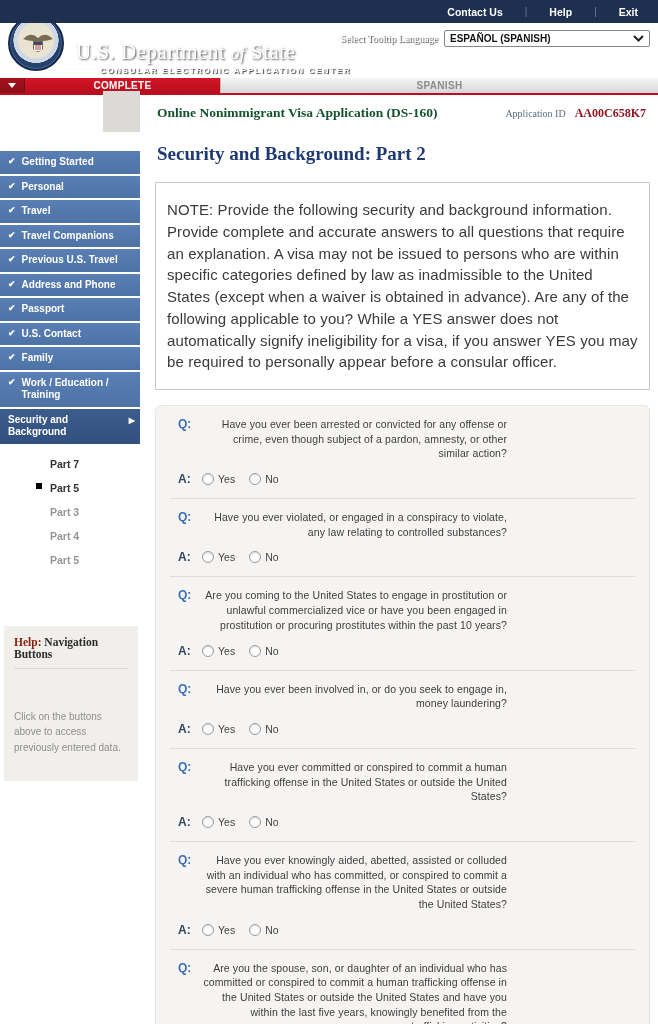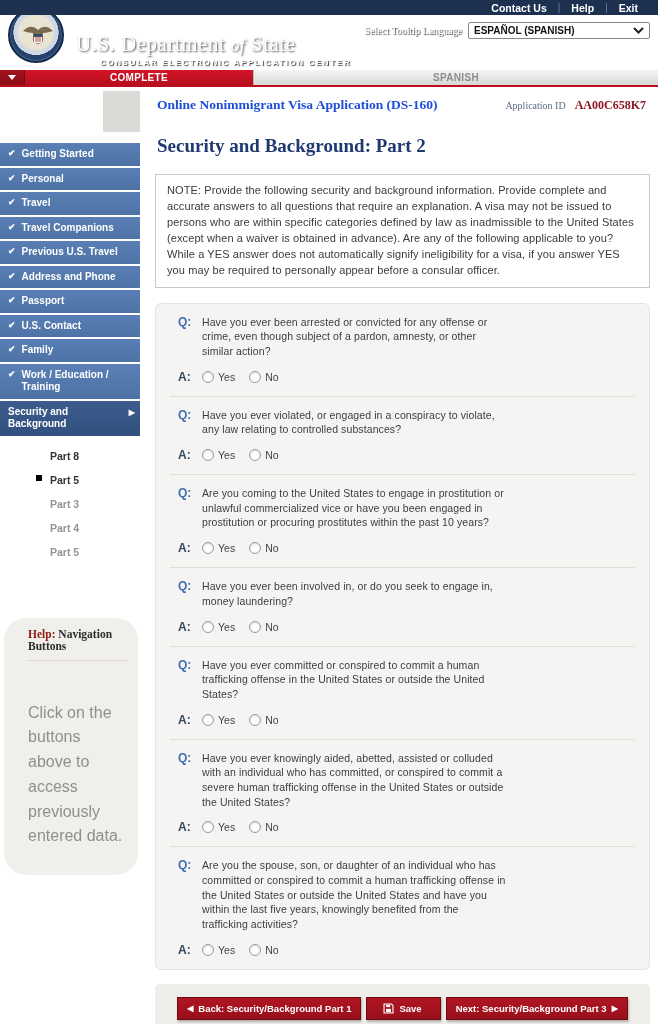--- a/index.html
+++ b/index.html
@@ -3,22 +3,22 @@
 <meta charset="utf-8">
 <style>
   * { margin:0; padding:0; box-sizing:border-box; }
   html,body { width:658px; }
   body {
     font-family:"Liberation Sans", sans-serif;
     background:#fff; width:658px; height:1024px; overflow:hidden; position:relative;
   }
   
   .topbar {
-    height:15px; background:#1e3050; display:flex; justify-content:flex-end; align-items:center;
-    padding-right:10px; gap:1px;
+    height:23px; background:#1e3050; display:flex; justify-content:flex-end; align-items:center;
+    padding-right:10px; gap:12px;
   }
   .toplink { color:#fff; font-size:10.5px; font-weight:bold; padding:0 10px; cursor:pointer; }
   .topsep { color:#6d7f9e; font-size:10px; }
   
   .banner {
     height:55px; position:relative;
     background:linear-gradient(103deg,#0b1630 0%,#1020431 30%,#122347 38%,#3a2b47 50%,#8c1b28 60%,#b31c28 74%,#bb2430 100%),#122347;
     overflow:hidden;
   }
   .banner::before {
@@ -41,74 +41,74 @@
   .banner-subtitle {
     font-size:8px; font-weight:bold; letter-spacing:1.6px; margin-top:1px; margin-left:24px;
     text-shadow:1px 1px 1px rgba(0,0,0,0.8);
   }
   .lang-row { position:absolute; right:8px; top:7px; display:flex; align-items:center; gap:6px; }
   .lang-label {
     color:#fff; font-family:"Liberation Serif", serif; font-size:10px;
     text-shadow:1px 1px 1px rgba(0,0,0,0.8); white-space:nowrap;
   }
   .lang-select {
-    width:182px; height:17px; background:#fff; border:1px solid #888; border-radius:2px;
+    width:206px; height:17px; background:#fff; border:1px solid #888; border-radius:2px;
     display:flex; align-items:center; justify-content:space-between; padding:0 5px;
     font-size:10px; font-weight:bold; color:#111; cursor:pointer;
   }
   
   .tabbar { height:17px; display:flex; border-bottom:2px solid #c00d1e; }
   .tab-arrowbox {
     width:25px; background:linear-gradient(#a5121d,#8c0e17); display:flex; align-items:center; justify-content:center;
     border-right:1px solid #7a0c14; cursor:pointer;
   }
   .tab-arrowbox .tri { width:0; height:0; border-left:4px solid transparent; border-right:4px solid transparent; border-top:5px solid #fff; }
   .tab { display:flex; align-items:center; justify-content:center; font-size:10px; font-weight:bold; letter-spacing:0.3px; cursor:pointer; }
-  .tab.active { width:228px; background:linear-gradient(#d41527,#b60e1e); color:#fff; }
+  .tab.active { width:195px; background:linear-gradient(#d41527,#b60e1e); color:#fff; }
   .tab.inactive { flex:1; background:linear-gradient(#f5f5f5,#d7d7d7); color:#8c8c8c; border-left:1px solid #b9b9b9; }
   
   .content { display:flex; }
   .gray-strip { position:absolute; left:103px; top:91px; width:37px; height:41px; background:#dcdad6; }
   .sidebar { width:140px; flex:0 0 140px; padding-top:56px; }
   .side-btn {
     background:linear-gradient(#5a7fb4,#4c72a6); color:#fff; font-size:10px; font-weight:bold;
     padding:5px 6px 5px 8px; border-bottom:2px solid #fff; display:flex; align-items:flex-start; line-height:1.25;
     cursor:pointer;
   }
   .side-btn .chk { font-size:9px; margin-right:6px; margin-top:0px; }
   .side-btn.active { background:linear-gradient(#3c5c8c,#31507e); position:relative; padding-right:14px; }
   .side-btn.active .arrow { position:absolute; right:5px; top:7px; font-size:8px; }
   .parts { margin-top:6px; }
   .part-item { position:relative; padding-left:50px; margin-top:12px; font-size:10.5px; font-weight:bold; color:#333; cursor:pointer; }
   .part-item.current::before { content:""; position:absolute; left:36px; top:1px; width:6px; height:6px; background:#000; }
   .part-item.upcoming { color:#979490; }
-  .helpbox { margin:60px 2px 0 4px; background:#f1efeb; padding:10px 10px 26px 24px;border-radius:22px; }
+  .helpbox { margin:60px 2px 0 4px; background:#f1efeb; padding:10px 10px 26px 10px; }
   .help-title { font-family:"Liberation Serif", serif; font-size:11.5px; font-weight:bold; color:#2c2c2c; }
   .help-title .help-word { color:#8d2013; }
   .helpbox hr { border:none; border-top:1px solid #dcd9d4; margin:8px 0 9px 0; }
-  .help-body { font-size:16px; color:#8f8f8f; line-height:1.55;margin-top:40px; }
+  .help-body { font-size:10px; color:#8f8f8f; line-height:1.55;margin-top:40px; }
   
   .main { margin-left:15px; width:495px; padding-top:8px; }
   .app-title-row { display:flex; justify-content:space-between; align-items:baseline; padding:0 4px 0 2px; }
-  .app-title { font-family:"Liberation Serif", serif; font-size:13.5px; font-weight:bold; color:#1d4ed8; }
+  .app-title { font-family:"Liberation Serif", serif; font-size:13.5px; font-weight:bold; color:#14532d; }
   .appid { font-family:"Liberation Serif", serif; }
   .appid-label { font-size:10px; color:#5a6b85; margin-right:5px; }
   .appid-value { font-size:12px; font-weight:bold; color:#8c1622; }
   .section-title { font-family:"Liberation Serif", serif; font-size:19px; font-weight:bold; color:#1f3a70; margin:22px 0 13px 2px; }
   .notebox {
-    margin-top:17px; background:#fff; border:1px solid #c9c9c9; padding:8px 11px;
-    font-size:11px; color:#3a3a3a; line-height:1.45; letter-spacing:0.1px;
+    margin-top:17px; background:#fff; border:1px solid #c9c9c9; padding:16px 11px;
+    font-size:15px; color:#3a3a3a; line-height:1.45; letter-spacing:0.1px;
   }
   
   .qpanel { margin-top:15px; background:#f5f4f2; border:1px solid #e6e4e0; border-radius:6px; padding:0 14px; }
   .q-block { padding:11px 0 12px 8px; border-top:1px solid #e0ded9; }
   .q-block:first-child { border-top:none; }
   .q-row { display:flex; }
   .q-mark { font-size:12px; font-weight:bold; color:#3c6eb4; width:24px; flex:0 0 24px; }
-  .q-text { font-size:10.5px; color:#3d3d3d; line-height:1.4; max-width:305px; letter-spacing:0.1px; }
+  .q-text { font-size:10.5px; color:#3d3d3d; line-height:1.4; max-width:305px; letter-spacing:0.1px;text-align:right; }
   .a-row { display:flex; align-items:center; margin-top:11px; }
   .a-mark { font-size:12px; font-weight:bold; color:#33475f; width:24px; flex:0 0 24px; }
   .radio {
     width:12px; height:12px; border:1px solid #9a9a9a; border-radius:50%; background:#fff;
     box-shadow:inset 0 1px 2px rgba(0,0,0,0.15); margin-right:4px; cursor:pointer; flex:0 0 12px;
   }
   .radio-label { font-size:10.5px; color:#444; margin-right:14px; cursor:pointer; }
   
   .footerbar {
     margin-top:14px; background:#efede9; border-radius:5px; height:50px;
@@ -208,21 +208,21 @@
         <div class="side-btn">
           <span class="chk">✔</span>
           <span>Work / Education / Training</span>
         </div>
         <div class="side-btn active">
           <span>Security and Background</span>
           <span class="arrow">▶</span>
         </div>
       </div>
     <div class="parts" id="side-parts">
-        <div class="part-item visited">Part 8</div>
+        <div class="part-item visited">Part 7</div>
         <div class="part-item current">Part 5</div>
         <div class="part-item upcoming">Part 3</div>
         <div class="part-item upcoming">Part 4</div>
         <div class="part-item upcoming">Part 5</div>
       </div>
     <div class="helpbox">
       <div class="help-title">
         <span class="help-word">Help:</span>
         <span>Navigation Buttons</span>
       </div>

